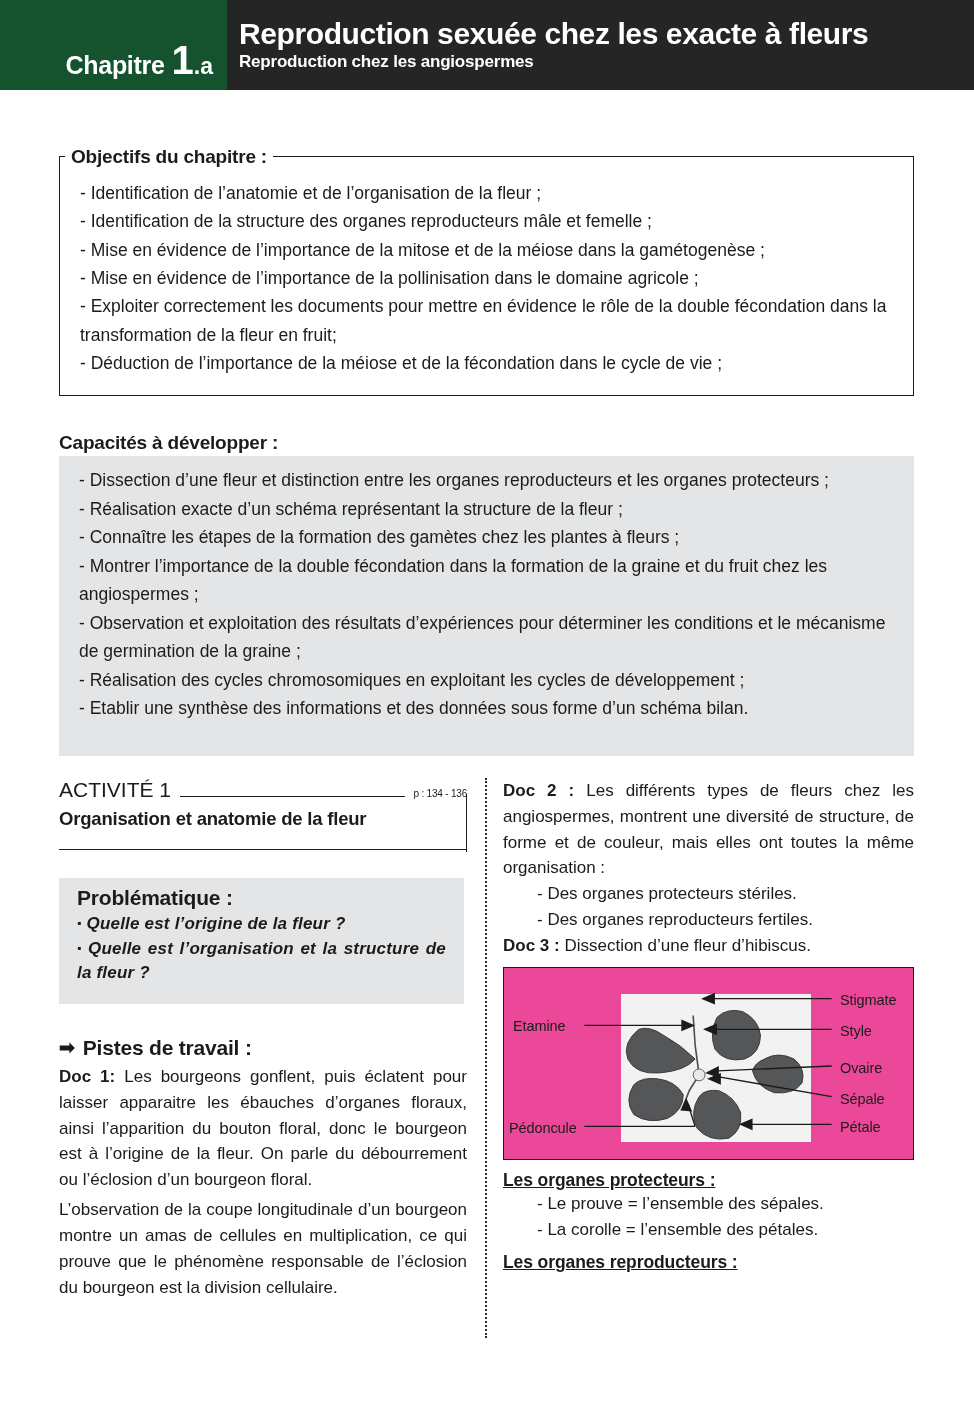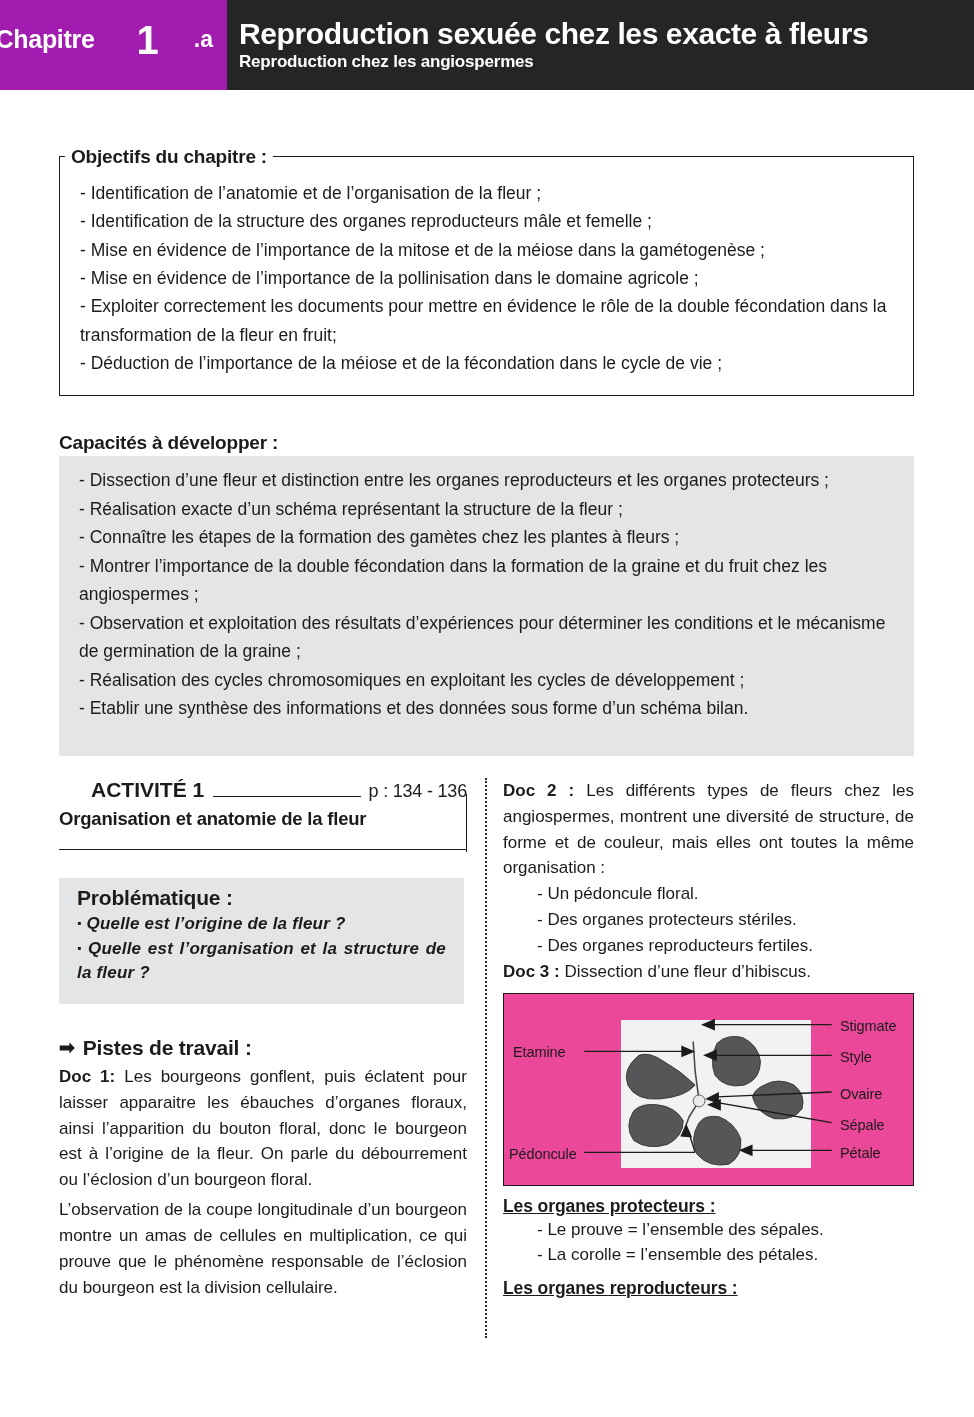--- a/index.html
+++ b/index.html
@@ -19,27 +19,26 @@
   
   .header {
     position: absolute;
     left: 0; top: 0;
     width: 974px; height: 90px;
     display: flex;
     align-items: stretch;
   }
   .header-chapter {
     width: 227px;
-    background: #a21caf;
+    background: #14532d;
     display: flex;
-    align-items: center;
+    align-items: flex-end;
     justify-content: flex-end;
     padding: 0 14px 10px 0;
     box-sizing: border-box;
-    gap: 35px;
   }
   .chapter-word {
     color: #ffffff;
     font-size: 25px;
     font-weight: bold;
     letter-spacing: -0.3px;
     line-height: 1;
     padding-bottom: 2px;
   }
   .chapter-num {
@@ -166,33 +165,32 @@
     position: relative;
     height: 72px;
   }
   .act-top {
     display: flex;
     align-items: baseline;
     height: 24px;
   }
   .act-label {
     font-size: 21px;
-    font-weight: bold;
+    font-weight: normal;
     letter-spacing: 0px;
     white-space: nowrap;
-    margin-left: 32px;
   }
   .act-rule {
     flex: 1;
     height: 0;
     border-bottom: 1.8px solid #1b1b1b;
     margin: 0 8px 5px 9px;
   }
   .act-page {
-    font-size: 18px;
+    font-size: 10px;
     white-space: nowrap;
     letter-spacing: -0.2px;
   }
   .act-corner {
     position: absolute;
     right: 0; top: 16px;
     width: 12px; height: 58px;
     border-right: 1.8px solid #1b1b1b;
   }
   .act-title {
@@ -396,21 +394,20 @@
     <span class="doc-tag">Doc 1:</span><span> Les bourgeons gonflent, puis éclatent pour laisser apparaitre les ébauches d’organes floraux, ainsi l’apparition du bouton floral, donc le bourgeon est à l’origine de la fleur. On parle du débourrement ou l’éclosion d’un bourgeon floral.</span>
   </div>
   <div class="doc-para">L’observation de la coupe longitudinale d’un bourgeon montre un amas de cellules en multiplication, ce qui prouve que le phénomène responsable de l’éclosion du bourgeon est la division cellulaire.</div>
 </div>
 
 <div class="col-right">
 
   <div class="doc2-para">
     <span class="doc-tag">Doc 2 :</span><span> Les différents types de fleurs chez les angiospermes, montrent une diversité de structure, de forme et de couleur, mais elles ont toutes la même organisation :</span>
   </div>
-  <div class="doc2-item">- Un pédoncule floral.</div>
   <div class="doc2-item">- Des organes protecteurs stériles.</div>
   <div class="doc2-item">- Des organes reproducteurs fertiles.</div>
 
   <div class="doc3-line">
     <span class="doc-tag">Doc 3 :</span><span> Dissection d’une fleur d’hibiscus.</span>
   </div>
 
   <div class="figure-box">
     <div class="fig-photo"></div>
     <svg class="fig-svg" viewBox="0 0 411 193">

